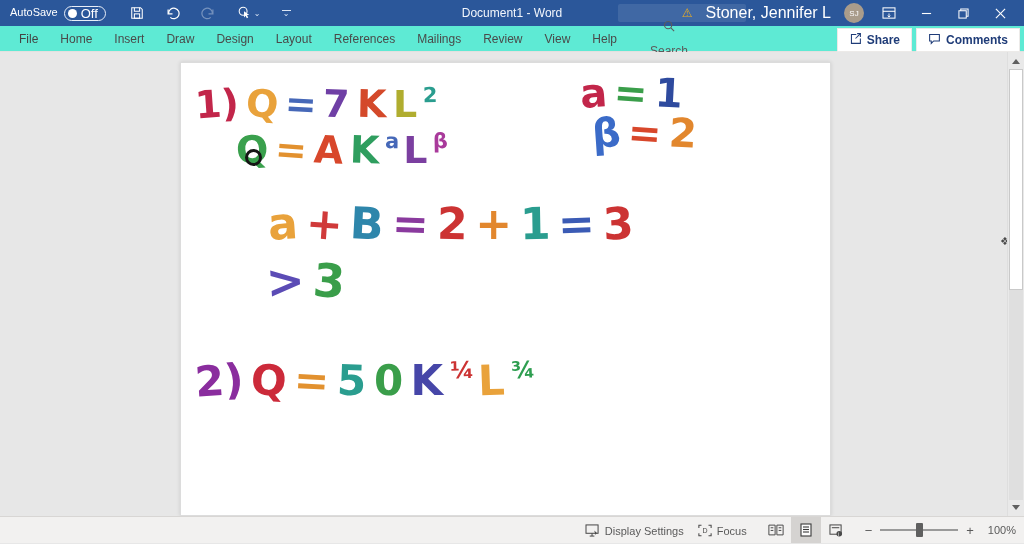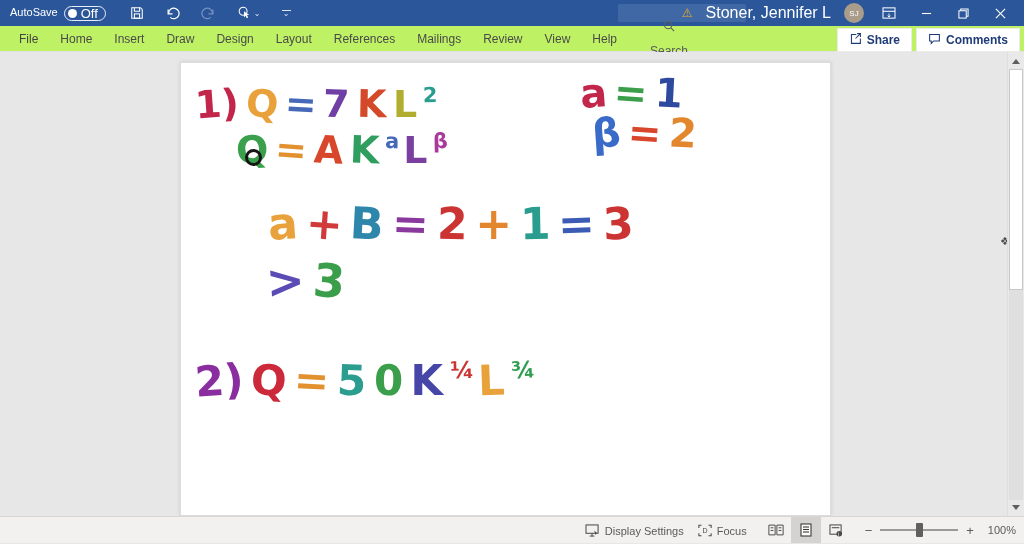--- a/index.html
+++ b/index.html
@@ -18,21 +18,21 @@
   .chev { font-size:8px; color:#dce6f5; margin-left:3px; }
   .tb-title { position:absolute; left:0; right:0; text-align:center; font-size:12px; color:#f2f6fc; pointer-events:none; }
   .tb-right { position:absolute; right:0; top:0; height:26px; display:flex; align-items:center; gap:13px; padding-right:12px; }
   .search-ghost { position:absolute; left:618px; top:4px; width:128px; height:18px; border-radius:2px; background:rgba(255,255,255,0.10); }
   .warn { color:#f2b01e; font-size:12px; }
   .user-name { font-size:16px; color:#fff; }
   .avatar { width:20px; height:20px; border-radius:50%; background:#a99c8b; color:#fdfdfd; font-size:8px; display:flex; align-items:center; justify-content:center; }
   .winbtn { width:24px; height:26px; display:flex; align-items:center; justify-content:center; }
 
   
-  .tabrow { height:26px; background:#bef264; border-bottom:1px solid #e3e1df; display:flex; align-items:center; font-size:12px; color:#4a4a4a; position:relative; }
+  .tabrow { height:26px; background:#5eead4; border-bottom:1px solid #e3e1df; display:flex; align-items:center; font-size:12px; color:#4a4a4a; position:relative; }
   .tabs { display:flex; align-items:center; }
   .tab { padding:5px 11px; cursor:default; }
   .tab-file { color:#444; }
   .ribbon-search { display:flex; align-items:center; gap:9px; margin-left:22px; color:#5c5c5c;flex-direction:column; }
   .tr-right { position:absolute; right:4px; top:2px; display:flex; align-items:center; gap:4px; }
   .pillbtn { display:flex; align-items:center; gap:5px; background:#fff; border:1px solid #eceae8; padding:3px 11px; color:#1f3c78; font-size:12px; font-weight:bold; }
 
   
   .workspace { position:relative; height:464px; background:#e7e7e7; overflow:hidden; }
   .page { position:absolute; left:180px; top:10px; width:651px; bottom:0; background:#fff; border:1px solid #dcdcdc; box-shadow:0 0 4px rgba(0,0,0,.12); }
@@ -103,20 +103,21 @@
             <path d="M8 6v7l1.8-2 1.4 3 1.6-.8-1.4-2.8H14z" fill="#ffffff" stroke="none"></path>
         </svg>
         <span class="chev">⌄</span>
       </span>
       <span style="display:flex;flex-direction:column;align-items:center;line-height:5px;">
         <span style="width:9px;height:1.4px;background:#dce6f5;"></span>
         <span class="chev" style="margin-left:0;">⌄</span>
       </span>
     </div>
   </div>
+  <div class="tb-title">Document1 - Word</div>
   <div class="search-ghost"></div>
   <div class="tb-right">
     <span class="warn">⚠</span>
     <span class="user-name">Stoner, Jennifer L</span>
     <span class="avatar">SJ</span>
     <span class="winbtn">
       <svg width="14" height="12" viewBox="0 0 16 14" fill="none" stroke="#ffffff" stroke-width="1.2">
         <rect x="1" y="1" width="14" height="12"></rect>
           <line x1="1" y1="5" x2="15" y2="5"></line>
           <path d="M8 7.5v4M6.5 10l1.5 1.8L9.5 10" stroke-width="1"></path>

